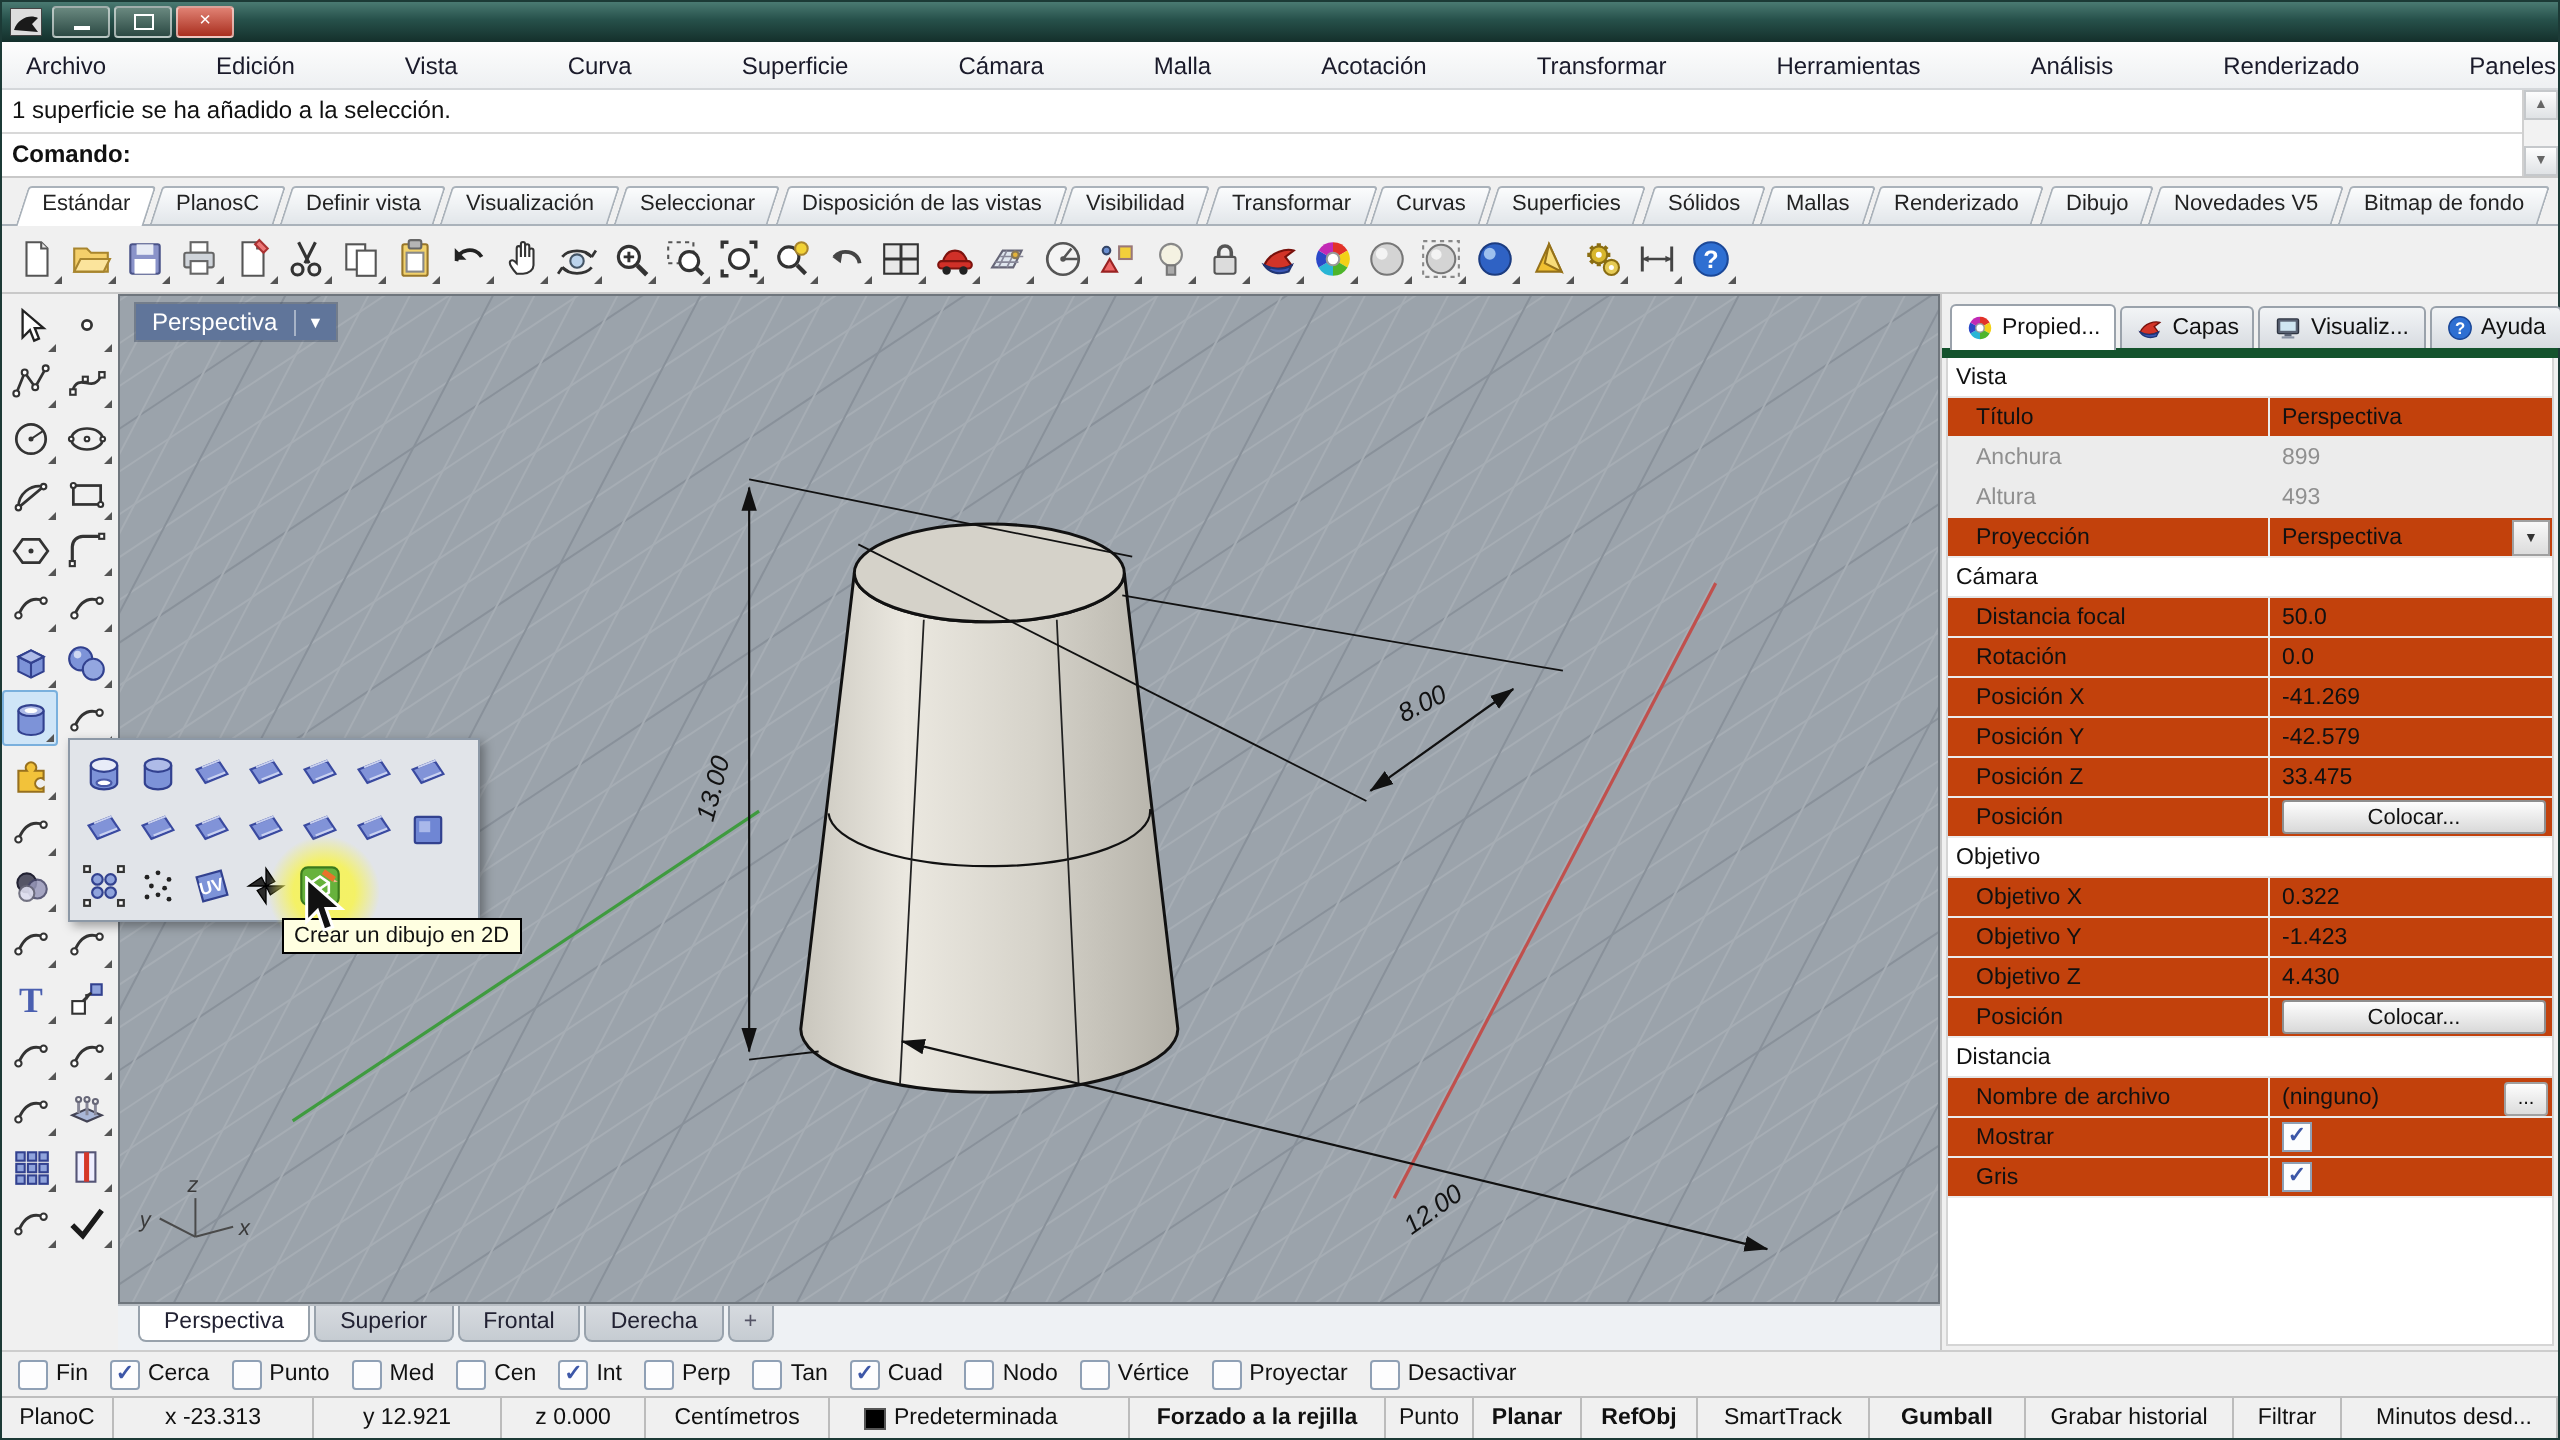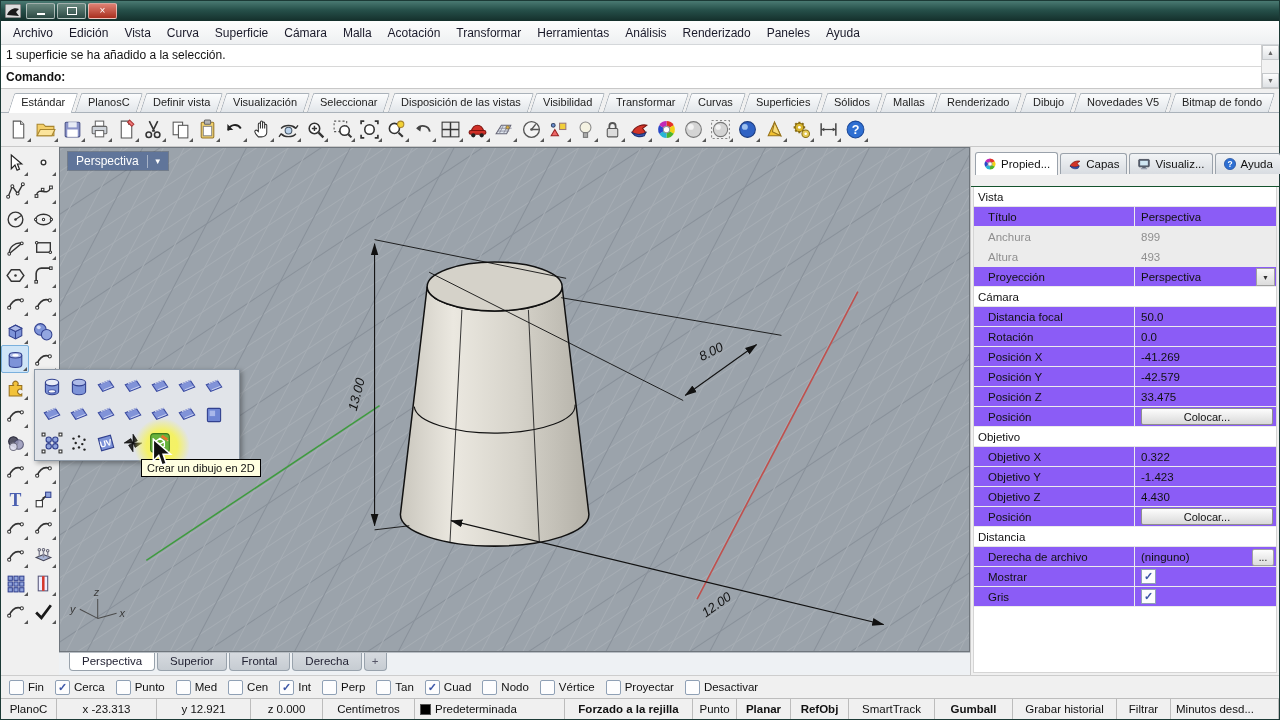--- a/index.html
+++ b/index.html
@@ -11,21 +11,21 @@
   .appicon{width:16px;height:14px;margin-right:5px;flex:0 0 auto;}
   .title{font-size:12px;text-shadow:0 1px 1px #000;white-space:nowrap;flex:1;}
   .winbtns{display:flex;gap:2px;}
   .wbtn{width:27px;height:14px;border:1px solid rgba(255,255,255,.55);border-radius:2px;
     background:linear-gradient(#69887f,#2c4a44);display:flex;align-items:center;justify-content:center;color:#fff;font-size:10px;line-height:10px;}
   .wbtn.close{background:linear-gradient(#e08173,#a92f1f);}
   .wbtn .minbar{width:8px;height:2px;background:#fff;margin-top:5px;}
   .wbtn .maxbox{width:8px;height:6px;border:1px solid #fff;}
   
   .menubar{height:23px;background:linear-gradient(#fdfdfd,#eef0f2);border-bottom:1px solid #d4d7da;
-    display:flex;align-items:center;padding-left:4px;flex:0 0 auto;}
+    display:flex;align-items:center;padding-left:4px;flex:0 0 auto;gap:39px;}
   .menuitem{padding:3px 8px;color:#1a1a2a;}
   
   .cmdarea{flex:0 0 auto;height:43px;display:flex;border-bottom:1px solid #c8c8c8;background:#fff;}
   .cmdrows{flex:1;display:flex;flex-direction:column;}
   .cmdrow{height:21px;border-bottom:1px solid #d8d8d8;display:flex;align-items:center;padding-left:5px;background:#fff;}
   .cmdrow.prompt{height:22px;border-bottom:none;}
   .promptlabel{font-weight:bold;}
   .cmdscroll{width:17px;display:flex;flex-direction:column;border-left:1px solid #d0d0d0;background:#f2f2f2;}
   .sbtn{height:13px;display:flex;align-items:center;justify-content:center;font-size:7px;color:#666;
     background:linear-gradient(#fdfdfd,#dfe2e5);border:1px solid #c5c8cb;}
@@ -61,28 +61,28 @@
   .dimtxt{font-family:"Liberation Sans",sans-serif;font-style:italic;font-size:13px;fill:#111;text-anchor:middle;}
   .axtxt{font-family:"Liberation Sans",sans-serif;font-style:italic;font-size:11px;fill:#3a3a3a;}
   
   .viewtabs{height:22px;background:#eef1f4;border-top:1px solid #b8bec4;display:flex;align-items:flex-start;padding-left:10px;flex:0 0 auto;}
   .vtab{border:1px solid #98a2ac;border-top:none;border-radius:0 0 4px 4px;background:linear-gradient(#d6dadf,#c6ccd2);
     padding:2px 12px 3px;font-size:11.5px;margin-right:2px;color:#223;}
   .vtab.active{background:#fff;font-weight:normal;}
   .vtab.add{padding:2px 7px 3px;color:#556;}
   
   .panel{width:308px;background:#f0f0f0;border-left:1px solid #c8c8c8;display:flex;flex-direction:column;flex:0 0 auto;}
-  .paneltabs{height:25px;display:flex;align-items:flex-end;padding:2px 4px 12px 4px;border-bottom:1px solid #14532d;}
+  .paneltabs{height:25px;display:flex;align-items:flex-end;padding:2px 4px 0 4px;border-bottom:5px solid #14532d;}
   .ptab{display:flex;align-items:center;gap:4px;border:1px solid #9aa2ab;border-bottom:none;border-radius:3px 3px 0 0;
     background:linear-gradient(#f2f4f6,#d8dce1);height:20px;padding:0 7px;margin-right:2px;font-size:11.5px;white-space:nowrap;}
   .ptab svg{width:14px;height:14px;}
   .ptab.active{background:#fff;height:22px;margin-bottom:-1px;}
   .panelbody{flex:1;background:#fff;overflow:hidden;border:1px solid #d5d5d5;border-top:none;margin:0 2px 2px 2px;}
   .phead{height:19px;display:flex;align-items:center;padding-left:4px;border-bottom:1px solid #e4e4e4;font-size:11.5px;color:#111;background:#fff;}
-  .prow{display:flex;height:19px;border-bottom:1px solid #ececec;font-size:11.5px;align-items:center;background:#8b5cf6;}
+  .prow{display:flex;height:19px;border-bottom:1px solid #ececec;font-size:11.5px;align-items:center;background:#c2410c;}
   .prow.dis{background:#ececec;}
   .prow.dis .plabel,.prow.dis .pval{color:#8f8f8f;}
   .plabel{width:146px;padding-left:14px;border-right:1px solid #ececec;white-space:nowrap;overflow:hidden;align-self:stretch;display:flex;align-items:center;}
   .pval{flex:1;padding-left:6px;display:flex;align-items:center;position:relative;align-self:stretch;}
   .pdropbtn{position:absolute;right:1px;top:1px;width:17px;height:16px;border:1px solid #a0a0a0;
     background:linear-gradient(#f8f8f8,#dcdcdc);display:flex;align-items:center;justify-content:center;font-size:7px;color:#333;}
   .pbtn{flex:1;margin:1px 3px 1px 0;height:15px;border:1px solid #8e8e8e;border-radius:2px;
     background:linear-gradient(#fdfdfd,#d9d9d9);font-size:11px;display:flex;align-items:center;justify-content:center;}
   .pdots{position:absolute;right:2px;top:1.5px;width:20px;height:15px;border:1px solid #a0a0a0;border-radius:2px;
     background:linear-gradient(#fdfdfd,#dcdcdc);display:flex;align-items:center;justify-content:center;font-size:10px;}
@@ -90,21 +90,21 @@
     justify-content:center;font-size:11px;color:#3d57a8;font-weight:bold;line-height:11px;}
   
   .osnap{height:22px;background:#f0f0f0;border-top:1px solid #cdcdcd;display:flex;align-items:center;
     padding-left:8px;gap:11px;flex:0 0 auto;font-size:11.5px;}
   .ochk{display:flex;align-items:center;gap:4px;}
   .obox{width:13px;height:13px;border:1px solid #8fa0b5;background:#fdfdfe;border-radius:2px;display:flex;
     align-items:center;justify-content:center;font-size:11px;color:#3d57a8;font-weight:bold;line-height:11px;}
   
   .statusbar{height:20px;background:#f0f0f0;border-top:1px solid #bdbdbd;display:flex;align-items:stretch;flex:0 0 auto;}
   .scell{border-right:1px solid #bcbcbc;display:flex;align-items:center;justify-content:center;
-    font-size:11.5px;padding:0 5px;white-space:nowrap;overflow:hidden;box-sizing:border-box;}
+    font-size:11.5px;padding:0 17px;white-space:nowrap;overflow:hidden;box-sizing:border-box;}
   .scell.bold{font-weight:bold;}
   .swatch{width:9px;height:9px;background:#000;border:1px solid #555;margin-right:4px;flex:0 0 auto;}
   
   .popup{position:absolute;left:33px;top:368px;width:198px;background:#e1e4e9;border:1px solid #8c98a6;
     box-shadow:2px 2px 5px rgba(0,0,0,.35);z-index:40;padding:3px;}
   .prowi{display:flex;}
   .pcell{width:27px;height:28px;display:flex;align-items:center;justify-content:center;position:relative;}
   .pcell svg{width:22px;height:22px;}
   .pcell.hl{z-index:3;}
   .glow{position:absolute;left:99px;top:48px;width:56px;height:56px;border-radius:50%;z-index:1;
@@ -999,21 +999,21 @@
             </div>
           </div>
           <div class="prow">
             <div class="plabel">Posición</div>
             <div class="pval">
               <div class="pbtn">Colocar...</div>
             </div>
           </div>
           <div class="phead">Distancia</div>
           <div class="prow">
-            <div class="plabel">Derecha de archivo</div>
+            <div class="plabel">Nombre de archivo</div>
             <div class="pval">
               <span>(ninguno)</span>
               <div class="pdots">...</div>
             </div>
           </div>
           <div class="prow">
             <div class="plabel">Mostrar</div>
             <div class="pval">
               <div class="pchk">✓</div>
             </div>

